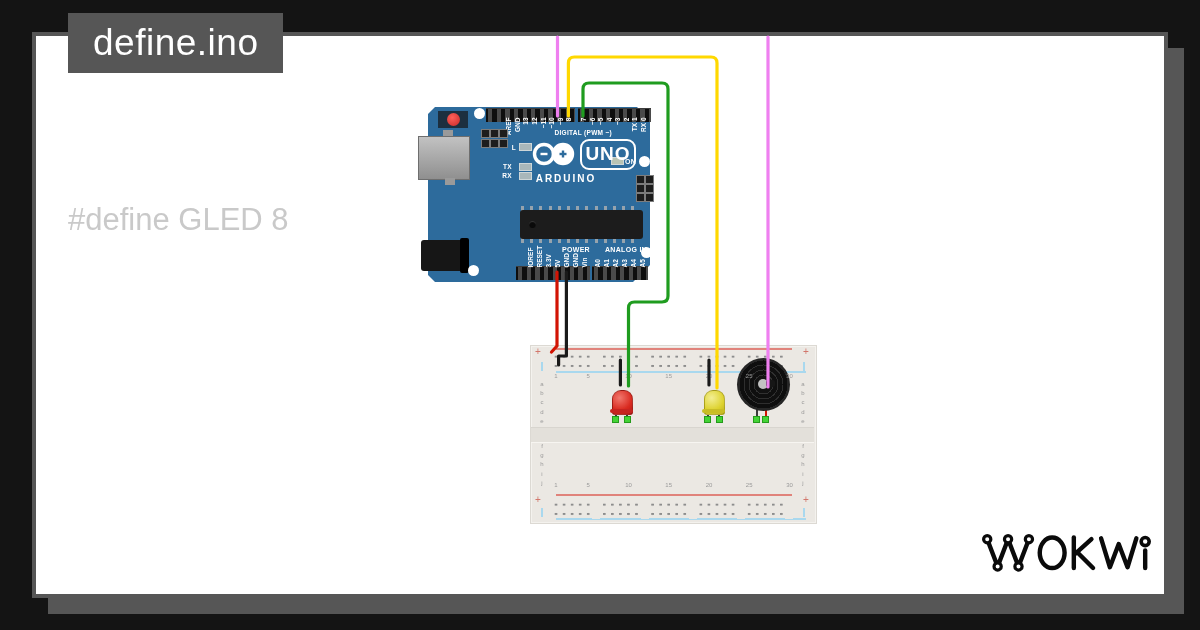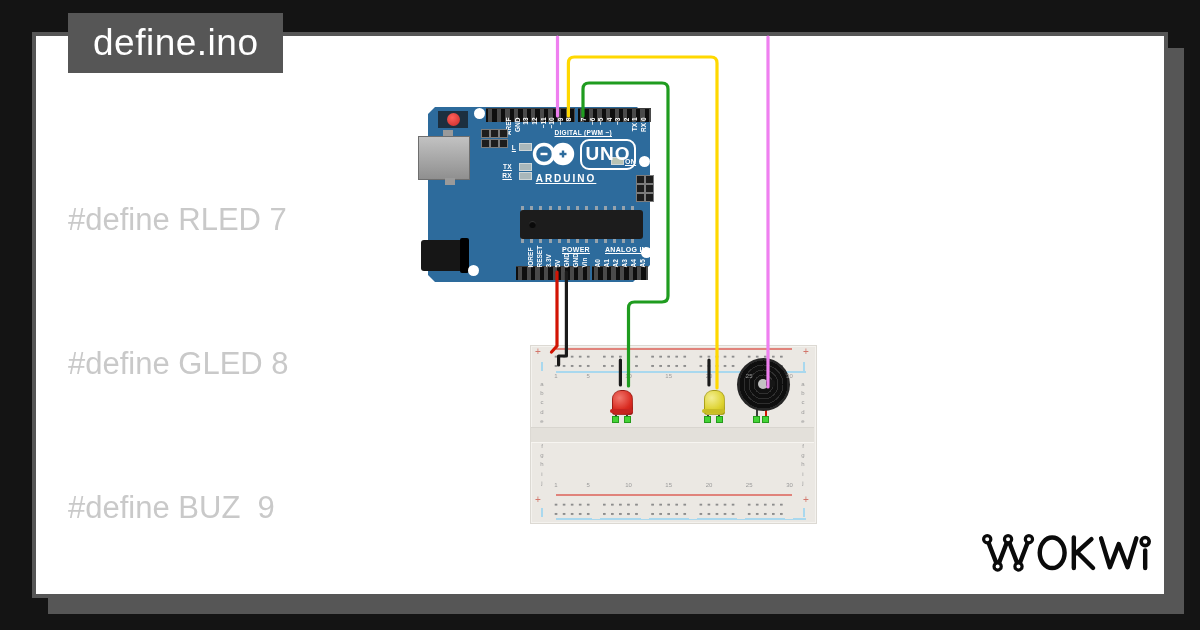--- a/index.html
+++ b/index.html
@@ -31,21 +31,21 @@
   .bb-plus{position:absolute;font-size:10px;color:#d2766b;transform:translate(-50%,-50%);z-index:4;}
   
   #arduino{position:absolute;left:428px;top:107px;width:222px;height:175px;background:#2d6b9c;
            clip-path:polygon(0 7px,7px 0,calc(100% - 13px) 0,100% 13px,100% calc(100% - 17px),
                      calc(100% - 17px) 100%,7px 100%,0 calc(100% - 7px));z-index:3;}
   .hdr{position:absolute;background:#131313;
        background-image:repeating-linear-gradient(90deg,#0e0e0e 0 2.1px,#4a4a4a 2.1px 6.4px,#0e0e0e 6.4px 8.6px);
        border-top:1px solid #3c3c3c;z-index:4;}
   .vlab{position:absolute;width:30px;height:9px;font-size:6.5px;font-weight:bold;color:#fff;
         transform:rotate(-90deg);transform-origin:center;line-height:9px;z-index:5;}
-  .hlab{position:absolute;font-size:7px;font-weight:bold;color:#fff;letter-spacing:.3px;z-index:5;text-decoration:underline;}
+  .hlab{position:absolute;font-size:7px;font-weight:bold;color:#fff;letter-spacing:.3px;z-index:5;}
   .led-rect{position:absolute;width:11px;height:6px;background:#a9b7ba;border:1px solid #cdd6d8;z-index:5;}
   .hole{position:absolute;width:11px;height:11px;border-radius:50%;background:#fff;z-index:5;}
   .icsp{position:absolute;width:7px;height:7px;background:#1d1d1d;border:1.5px solid #7c7c7c;z-index:5;}
   
   .led-body{position:absolute;width:19px;height:23px;border-radius:9px 9px 3px 3px;z-index:4;}
   .led-base{position:absolute;width:23px;height:4px;border-radius:2px;z-index:4;}
   .led-leg{position:absolute;width:2px;height:9px;background:#3a3a3a;z-index:3;}
   .pin-tip{position:absolute;width:5px;height:5px;background:#43d336;border:1px solid #259a1b;z-index:4;}
   #buzzer{position:absolute;left:737px;top:358px;width:53px;height:53px;border-radius:50%;z-index:4;
           background:radial-gradient(circle at 50% 50%,#141414 0 4px,#343434 4px 5px,#121212 5px 9px,
@@ -61,23 +61,21 @@
 </head>
 <body>
 
 <div id="card"></div>
 
 <div id="title-box">
   <span>define.ino</span>
 </div>
 
 <div id="code">
-  <div>#define RLED 7</div>
   <div>#define GLED 8</div>
-  <div>#define BUZ  9</div>
   <div></div>
   
   
   
   
   
   
 </div>
 
 <div id="breadboard"></div>

